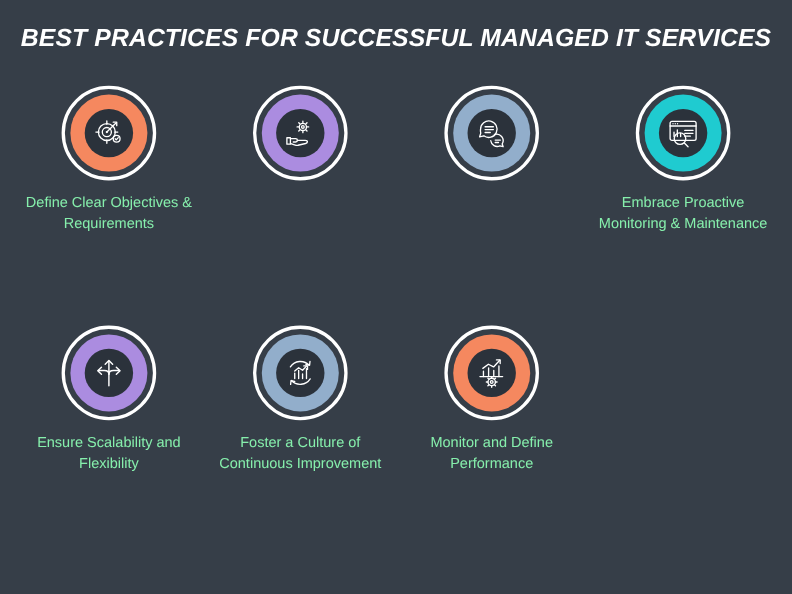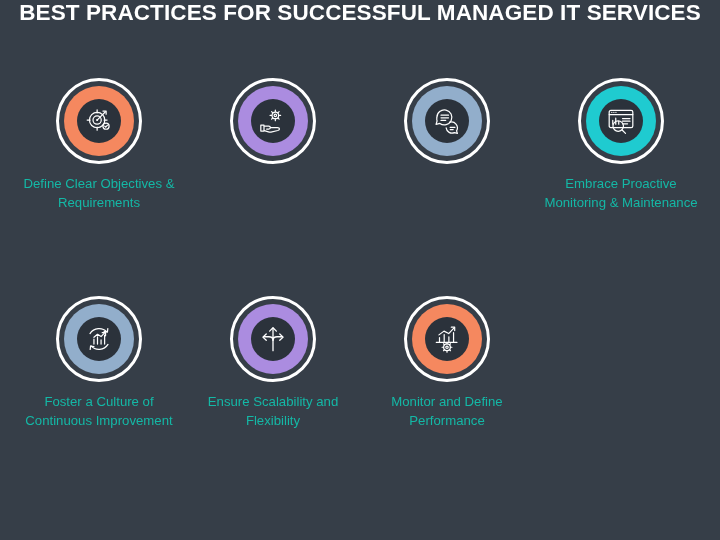--- a/index.html
+++ b/index.html
@@ -23,23 +23,25 @@
     position: relative;
     display: flex;
     flex-direction: column;
     background: #363e48;
   }
 
   
   .title-bar {
     height: 70px;
     display: flex;
+    align-items: center;
     justify-content: center;
     padding: 0 20px;
     flex: none;
+    font-style: italic;
   }
 
   .title-text {
     font-size: 22.5px;
     font-weight: bold;
     letter-spacing: 0.1px;
     color: #ffffff;
     text-align: center;
     white-space: nowrap;
     text-transform: uppercase;
@@ -110,21 +112,21 @@
     display: block;
   }
 
   .glyph svg { display: block; width: 30px; height: 30px; }
 
   
   .caption {
     font-size: 13.2px;
     line-height: 18.5px;
     text-align: center;
-    color: #14b8a6;
+    color: #86efac;
     font-weight: normal;
     max-width: 160px;
   }
 </style>
 </head>
 <body style="background: rgb(54, 62, 72);">
 
 <div class="slide" style="background: rgb(54, 62, 72);">
 
   <div class="title-bar">
@@ -212,41 +214,20 @@
             </svg>
           </span>
         </div>
       </div>
       <div class="caption">Embrace Proactive Monitoring &amp; Maintenance</div>
     </div>
 
     <div class="card">
       <div class="badge">
         <div class="ring-outer" style="border-color: rgb(255, 255, 255);"></div>
-        <div class="ring-color" style="background: rgb(146, 174, 203);"></div>
-        <div class="ring-inner" style="background: rgb(43, 50, 59);">
-          <span class="glyph">
-            <svg viewBox="0 0 32 32" fill="none" stroke="#ffffff" stroke-width="1.3" stroke-linecap="round" stroke-linejoin="round">
-              <path d="M6.4 10.2a11.6 11.6 0 0 1 18.2-1.6"></path>
-              <path d="M21.4 7.8l3.6.6.4-3.6"></path>
-              <path d="M25.6 21.8a11.6 11.6 0 0 1-18.2 1.6"></path>
-              <path d="M10.6 24.2l-3.6-.6-.4 3.6"></path>
-              <path d="M10.6 21.4v-5.2M14.4 21.4v-7.8M18.2 21.4v-4.4M22 21.4v-9.6"></path>
-              <path d="M10.6 14.2l3.8-3.2 3.8 2.4 4-4.2"></path>
-              <path d="M19.4 9.2h3.6v3.4"></path>
-            </svg>
-          </span>
-        </div>
-      </div>
-      <div class="caption">Foster a Culture of Continuous Improvement</div>
-    </div>
-
-    <div class="card">
-      <div class="badge">
-        <div class="ring-outer" style="border-color: rgb(255, 255, 255);"></div>
         <div class="ring-color" style="background: rgb(171, 140, 224);"></div>
         <div class="ring-inner" style="background: rgb(43, 50, 59);">
           <span class="glyph">
             <svg viewBox="0 0 32 32" fill="none" stroke="#ffffff" stroke-width="1.4" stroke-linecap="round" stroke-linejoin="round">
               <path d="M16 28.4V14.6"></path>
               <path d="M16 14.6V4.4"></path>
               <path d="M12.4 7.6L16 4l3.6 3.6"></path>
               <path d="M16 17.2c0-2.4-1.8-3.6-4.4-3.6H6.2"></path>
               <path d="M8.8 10.6L5.2 14l3.6 3.4"></path>
               <path d="M16 17.2c0-2.4 1.8-3.6 4.4-3.6h5.4"></path>
@@ -254,20 +235,41 @@
             </svg>
           </span>
         </div>
       </div>
       <div class="caption">Ensure Scalability and Flexibility</div>
     </div>
 
     <div class="card">
       <div class="badge">
         <div class="ring-outer" style="border-color: rgb(255, 255, 255);"></div>
+        <div class="ring-color" style="background: rgb(146, 174, 203);"></div>
+        <div class="ring-inner" style="background: rgb(43, 50, 59);">
+          <span class="glyph">
+            <svg viewBox="0 0 32 32" fill="none" stroke="#ffffff" stroke-width="1.3" stroke-linecap="round" stroke-linejoin="round">
+              <path d="M6.4 10.2a11.6 11.6 0 0 1 18.2-1.6"></path>
+              <path d="M21.4 7.8l3.6.6.4-3.6"></path>
+              <path d="M25.6 21.8a11.6 11.6 0 0 1-18.2 1.6"></path>
+              <path d="M10.6 24.2l-3.6-.6-.4 3.6"></path>
+              <path d="M10.6 21.4v-5.2M14.4 21.4v-7.8M18.2 21.4v-4.4M22 21.4v-9.6"></path>
+              <path d="M10.6 14.2l3.8-3.2 3.8 2.4 4-4.2"></path>
+              <path d="M19.4 9.2h3.6v3.4"></path>
+            </svg>
+          </span>
+        </div>
+      </div>
+      <div class="caption">Foster a Culture of Continuous Improvement</div>
+    </div>
+
+    <div class="card">
+      <div class="badge">
+        <div class="ring-outer" style="border-color: rgb(255, 255, 255);"></div>
         <div class="ring-color" style="background: rgb(245, 136, 95);"></div>
         <div class="ring-inner" style="background: rgb(43, 50, 59);">
           <span class="glyph">
             <svg viewBox="0 0 32 32" fill="none" stroke="#ffffff" stroke-width="1.3" stroke-linecap="round" stroke-linejoin="round">
               <path d="M4.6 19.6h22"></path>
               <path d="M8 19.6v-5.2M13 19.6v-8.4M18 19.6v-6M23 19.6v-10.4"></path>
               <path d="M7.4 11.6l5.4-4 5 2.6 6-6.4"></path>
               <path d="M20.6 3.4h3.6v3.6"></path>
               <circle cx="16" cy="24.8" r="3.6"></circle>
               <circle cx="16" cy="24.8" r="1.3"></circle>

